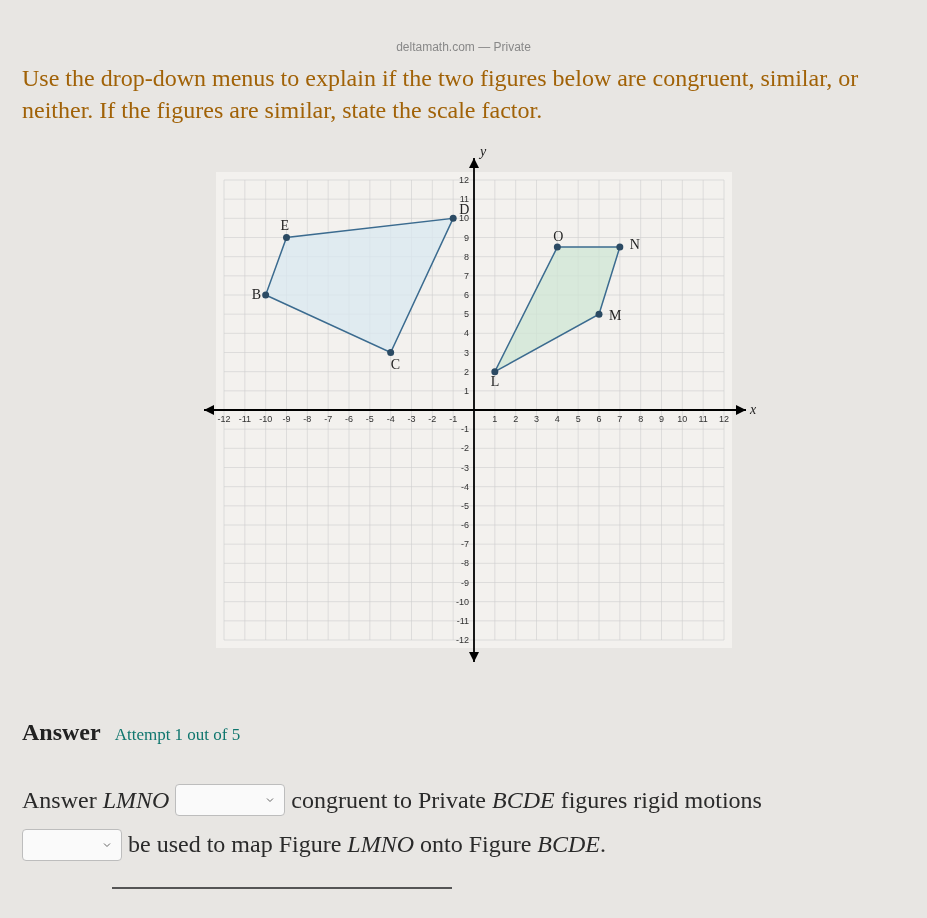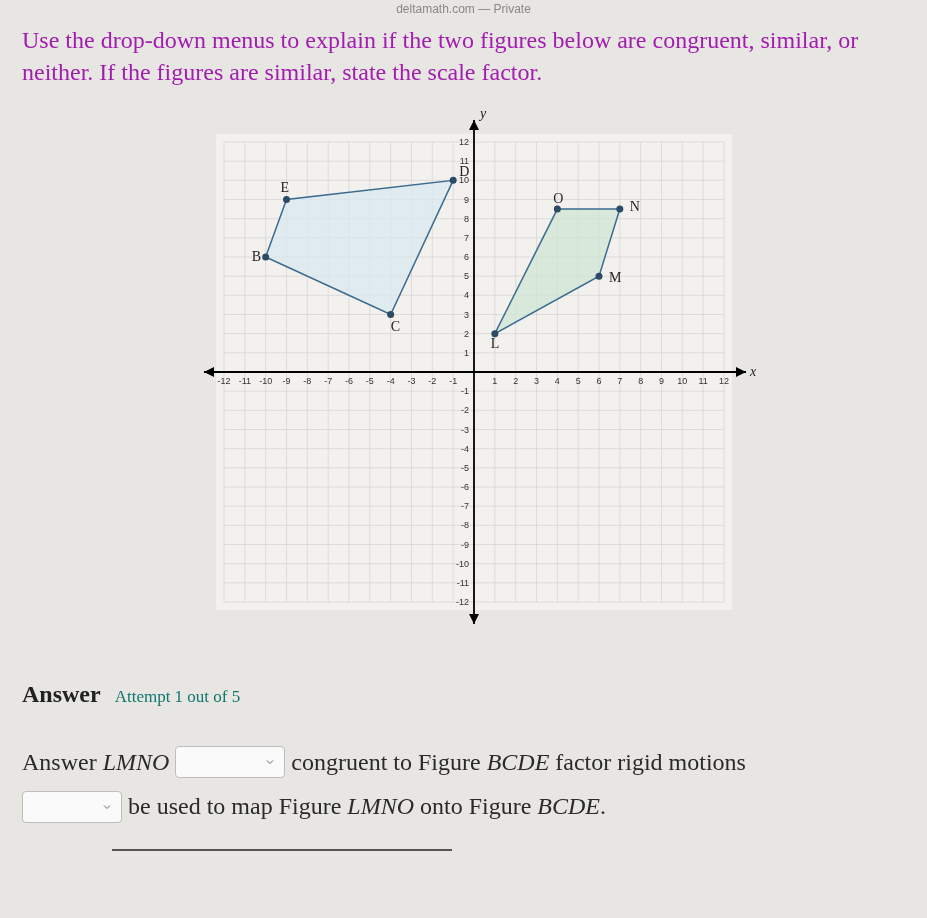--- a/index.html
+++ b/index.html
@@ -10,28 +10,29 @@
   height: 918px;
   overflow: hidden;
   position: relative;
 }
 .url-bar {
   text-align: center;
   font-size: 12px;
   color: #888;
   padding: 2px 0;
   font-family: Arial, sans-serif;
+  margin-top: 38px;
 }
 .content {
   padding: 6px 22px 10px 22px;
 }
 .question {
   font-size: 24px;
   line-height: 1.35;
-  color: #a21caf;
+  color: #a16207;
   margin-bottom: 18px;
 }
 .graph-wrap {
   display: flex;
   justify-content: center;
   margin: 10px 0 30px 0;
 }
 .graph {
   position: relative;
 }
@@ -229,21 +230,21 @@
     <span class="attempt">Attempt 1 out of 5</span>
   </div>
 
   <div class="response">
     <span>Answer </span><span class="figure-name">LMNO</span>
     <span class="dropdown">
       <svg class="chev" viewBox="0 0 24 24">
           <path d="M6 9l6 6 6-6" fill="none" stroke="#666" stroke-width="2"></path>
         </svg>
     </span>
-    <span> congruent to Figure </span><span class="figure-name">BCDE</span><span> factor rigid motions</span>
+    <span> congruent to Private </span><span class="figure-name">BCDE</span><span> figures rigid motions</span>
     <br>
     <span class="dropdown small">
       <svg class="chev" viewBox="0 0 24 24">
           <path d="M6 9l6 6 6-6" fill="none" stroke="#666" stroke-width="2"></path>
         </svg>
     </span>
     <span> be used to map Figure </span><span class="figure-name">LMNO</span><span> onto Figure </span><span class="figure-name">BCDE</span><span>.</span>
   </div>
 
   <hr class="bottom">

